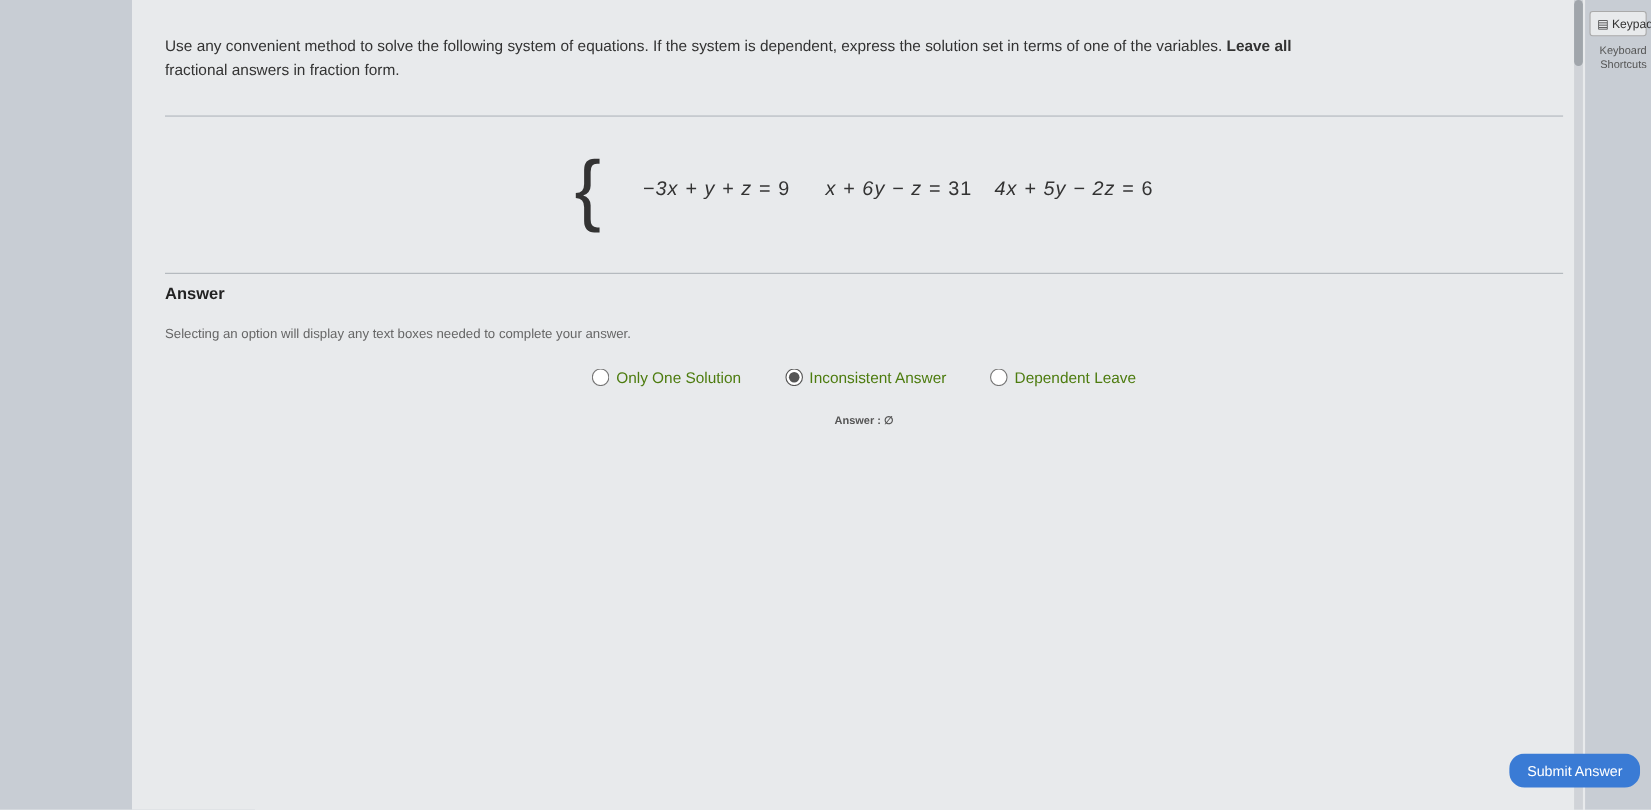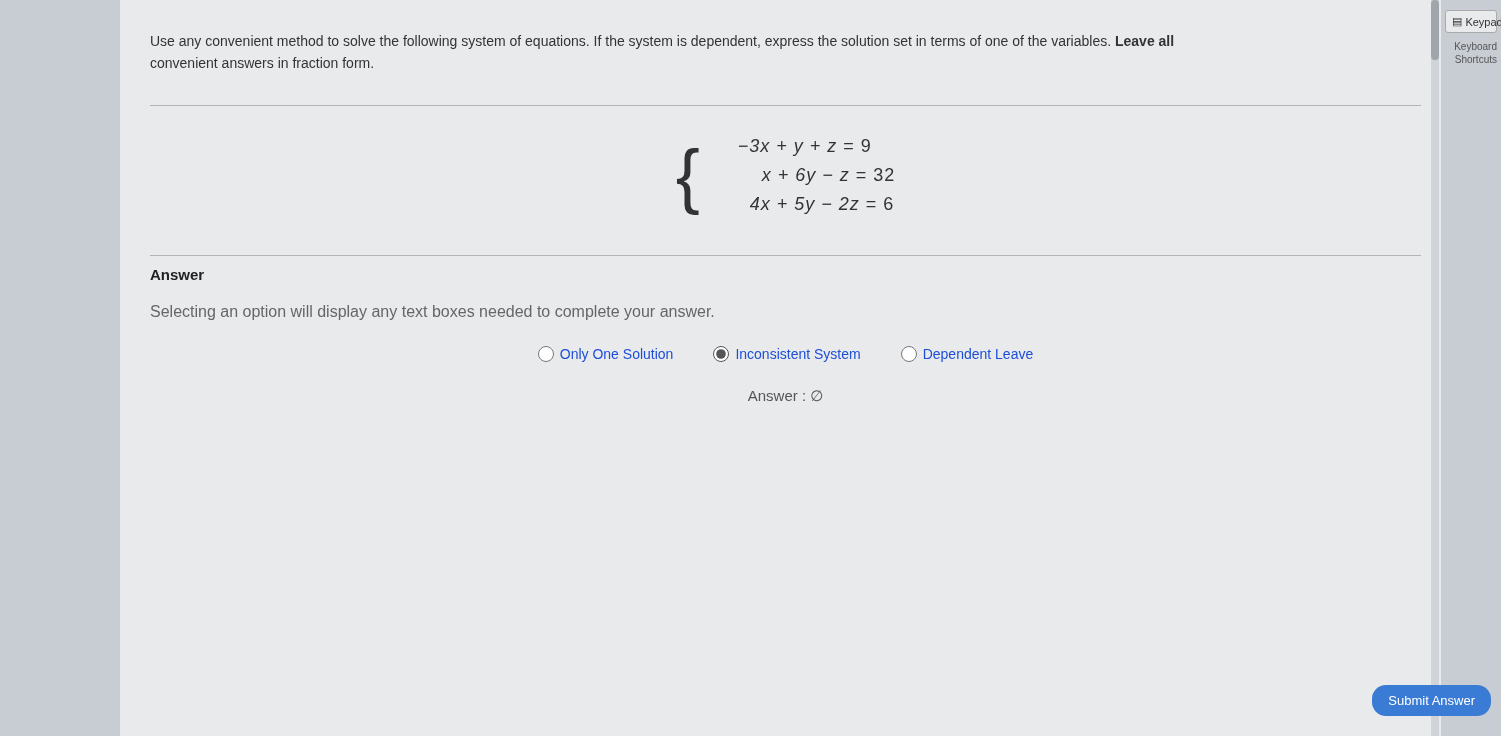--- a/index.html
+++ b/index.html
@@ -46,21 +46,21 @@
     .brace {
       font-size: 72px;
       font-weight: 100;
       color: #333;
       line-height: 1;
       margin-right: 10px;
     }
 
     .equations {
       display: flex;
-      flex-direction: column;
+      flex-direction: row;
       gap: 8px;
       margin-left: 20px;
     }
 
     .equation-line {
       font-size: 18px;
       color: #333;
       font-style: italic;
       letter-spacing: 1px;
       white-space: nowrap;
@@ -78,21 +78,21 @@
 
     .answer-label {
       font-weight: bold;
       font-size: 15px;
       color: #222;
       margin-bottom: 20px;
     }
 
     .selecting-text {
       color: #666;
-      font-size: 16px;
+      font-size: 12px;
       margin-bottom: 25px;
     }
 
     .radio-group {
       display: flex;
       justify-content: center;
       align-items: center;
       gap: 40px;
       margin-bottom: 25px;
     }
@@ -109,28 +109,29 @@
     .radio-option input[type="radio"] {
       width: 16px;
       height: 16px;
       cursor: pointer;
       accent-color: #555;
     }
 
     .radio-option label {
       cursor: pointer;
       font-size: 14px;
-      color: #1d4ed8;
+      color: #4d7c0f;
     }
 
     .answer-display {
       text-align: center;
-      font-size: 15px;
+      font-size: 10px;
       color: #555;
       margin-top: 10px;
+      font-weight: bold;
     }
 
     
     .right-panel {
       position: fixed;
       right: 0;
       top: 0;
       width: 60px;
       height: 100%;
       background-color: #c8cdd4;
@@ -200,34 +201,34 @@
     .math-italic { font-style: italic; }
     .math-equals { font-style: normal; }
   </style>
 </head>
 <body>
 
 <div class="main-content">
 
   <div class="instructions">
     <span>Use any convenient method to solve the following system of equations. If the system is dependent, express the solution set in terms of one of the variables. <span class="leave-all">Leave all</span></span><br>
-    <span>convenient answers in fraction form.</span>
+    <span>fractional answers in fraction form.</span>
   </div>
 
   <hr class="divider">
 
   <div class="equation-box">
     <div class="equation-system">
       <div class="brace">{</div>
       <div class="equations">
         <div class="equation-line">
           <span class="math-italic">−3x</span>&nbsp;+&nbsp;<span class="math-italic">y</span>&nbsp;+&nbsp;<span class="math-italic">z</span>&nbsp;<span class="math-equals">=</span>&nbsp;<span class="math-equals">9</span>
         </div>
         <div class="equation-line">
-          &nbsp;&nbsp;&nbsp;&nbsp;<span class="math-italic">x</span>&nbsp;+&nbsp;<span class="math-italic">6y</span>&nbsp;−&nbsp;<span class="math-italic">z</span>&nbsp;<span class="math-equals">=</span>&nbsp;<span class="math-equals">32</span>
+          &nbsp;&nbsp;&nbsp;&nbsp;<span class="math-italic">x</span>&nbsp;+&nbsp;<span class="math-italic">6y</span>&nbsp;−&nbsp;<span class="math-italic">z</span>&nbsp;<span class="math-equals">=</span>&nbsp;<span class="math-equals">31</span>
         </div>
         <div class="equation-line">
           &nbsp;&nbsp;<span class="math-italic">4x</span>&nbsp;+&nbsp;<span class="math-italic">5y</span>&nbsp;−&nbsp;<span class="math-italic">2z</span>&nbsp;<span class="math-equals">=</span>&nbsp;<span class="math-equals">6</span>
         </div>
       </div>
     </div>
   </div>
 
   <hr class="divider">
 
@@ -238,21 +239,21 @@
 
     <div class="radio-group">
 
       <div class="radio-option">
         <input type="radio" name="system-type" id="only-one" style="">
         <label for="only-one">Only One Solution</label>
       </div>
 
       <div class="radio-option">
         <input type="radio" name="system-type" id="inconsistent" checked="" style="">
-        <label for="inconsistent">Inconsistent System</label>
+        <label for="inconsistent">Inconsistent Answer</label>
       </div>
 
       <div class="radio-option">
         <input type="radio" name="system-type" id="dependent" style="">
         <label for="dependent">Dependent Leave</label>
       </div>
 
     </div>
 
     <div class="answer-display">

